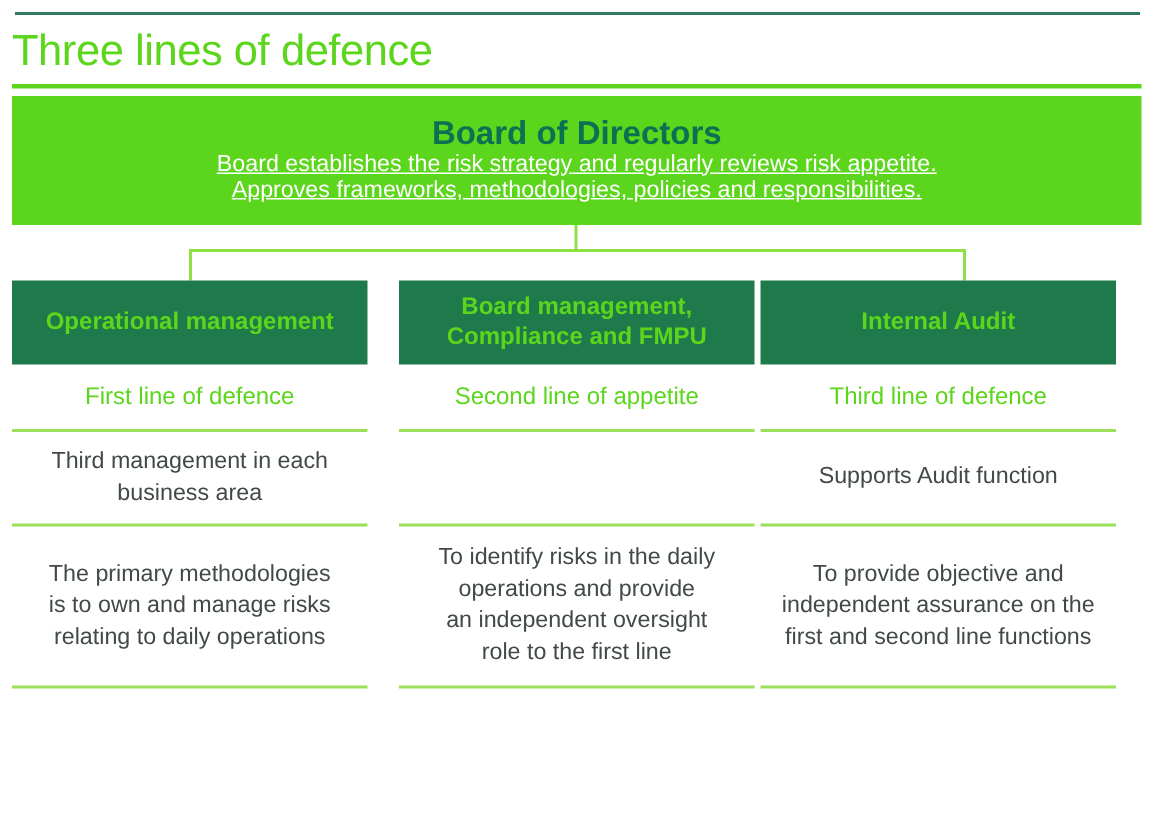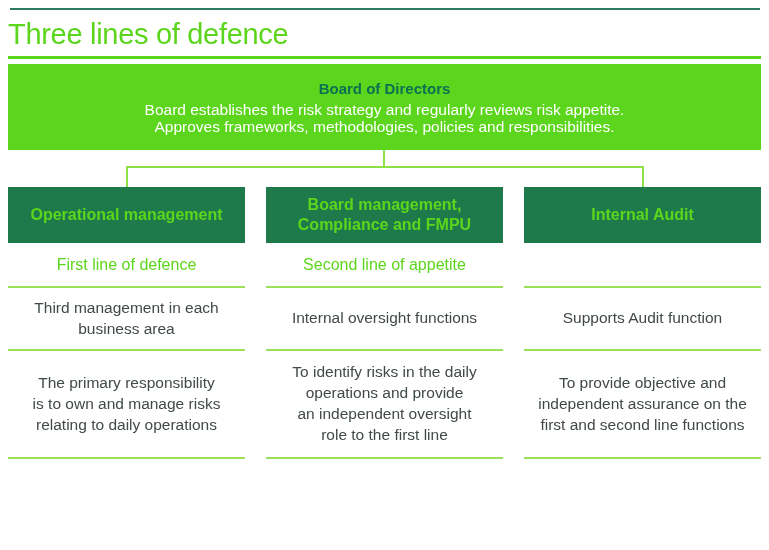--- a/index.html
+++ b/index.html
@@ -16,33 +16,33 @@
   html,body{background:#ffffff;}
   body{font-family:"Liberation Sans", sans-serif;}
   .page{position:relative;width:769px;height:488px;background:#fff;overflow:hidden;}
 
   .top-rule{position:absolute;left:10px;top:8px;width:750px;height:2px;background:var(--teal-rule);}
   .title{position:absolute;left:8px;top:18px;font-size:29px;font-weight:400;letter-spacing:-0.3px;color:var(--bright-green);}
   .title-rule{position:absolute;left:8px;top:56px;width:753px;height:3px;background:var(--bright-green);}
 
   .banner{position:absolute;left:8px;top:64px;width:753px;height:86px;background:var(--bright-green);
           display:flex;flex-direction:column;align-items:center;justify-content:center;text-align:center;}
-  .banner-title{font-size:15px;font-weight:bold;color:var(--heading-teal);margin-bottom:3px;line-height:19px;}
-  .banner-line{font-size:15.5px;color:var(--white);line-height:17.5px;}
+  .banner-title{font-size:22px;font-weight:bold;color:var(--heading-teal);margin-bottom:3px;line-height:19px;}
+  .banner-line{font-size:15.5px;color:var(--white);line-height:17.5px;text-decoration:underline;}
 
   .stub{position:absolute;left:383px;top:150px;width:2px;height:17px;background:var(--connector-green);}
   .hline{position:absolute;left:126px;top:166px;width:518px;height:2px;background:var(--connector-green);}
   .drop{position:absolute;top:167px;width:2px;height:20px;background:var(--connector-green);}
   .drop-left{left:126px;}
   .drop-right{left:642px;}
 
   .col{position:absolute;top:187px;width:237px;height:363px;}
   .col-1{left:8px;}
   .col-2{left:266px;}
-  .col-3{left:524px;}
+  .col-3{left:507px;}
 
   .head-box{position:absolute;left:0;top:0;width:237px;height:56px;background:var(--dark-green);
             display:flex;align-items:center;justify-content:center;text-align:center;}
   .head-box span{font-size:16px;font-weight:bold;color:var(--bright-green);line-height:20px;white-space:pre-line;}
 
   .sublabel{position:absolute;left:0;top:56px;width:237px;height:43px;
             display:flex;align-items:center;justify-content:center;
             font-size:16px;font-weight:normal;color:var(--bright-green);text-align:center;}
 
   .rule{position:absolute;left:0;width:237px;height:2px;background:var(--rule-green);}
@@ -79,47 +79,47 @@
 
   <section class="col col-1">
     <div class="head-box">
       <span>Operational management</span>
     </div>
     <div class="sublabel">First line of defence</div>
     <div class="rule rule-a"></div>
     <div class="cell cell-a">Third management in each
 business area</div>
     <div class="rule rule-b"></div>
-    <div class="cell cell-b">The primary responsibility
+    <div class="cell cell-b">The primary methodologies
 is to own and manage risks
 relating to daily operations</div>
     <div class="rule rule-c"></div>
   </section>
 
   <section class="col col-2">
     <div class="head-box">
       <span>Board management,
 Compliance and FMPU</span>
     </div>
     <div class="sublabel">Second line of appetite</div>
     <div class="rule rule-a"></div>
-    <div class="cell cell-a">Internal oversight functions</div>
     <div class="rule rule-b"></div>
     <div class="cell cell-b">To identify risks in the daily
 operations and provide
 an independent oversight
 role to the first line</div>
     <div class="rule rule-c"></div>
     <div class="rule rule-d"></div>
   </section>
 
   <section class="col col-3">
     <div class="head-box">
       <span>Internal Audit</span>
     </div>
+    <div class="sublabel">Third line of defence</div>
     <div class="rule rule-a"></div>
     <div class="cell cell-a">Supports Audit function</div>
     <div class="rule rule-b"></div>
     <div class="cell cell-b">To provide objective and
 independent assurance on the
 first and second line functions</div>
     <div class="rule rule-c"></div>
   </section>
 
 </div>

